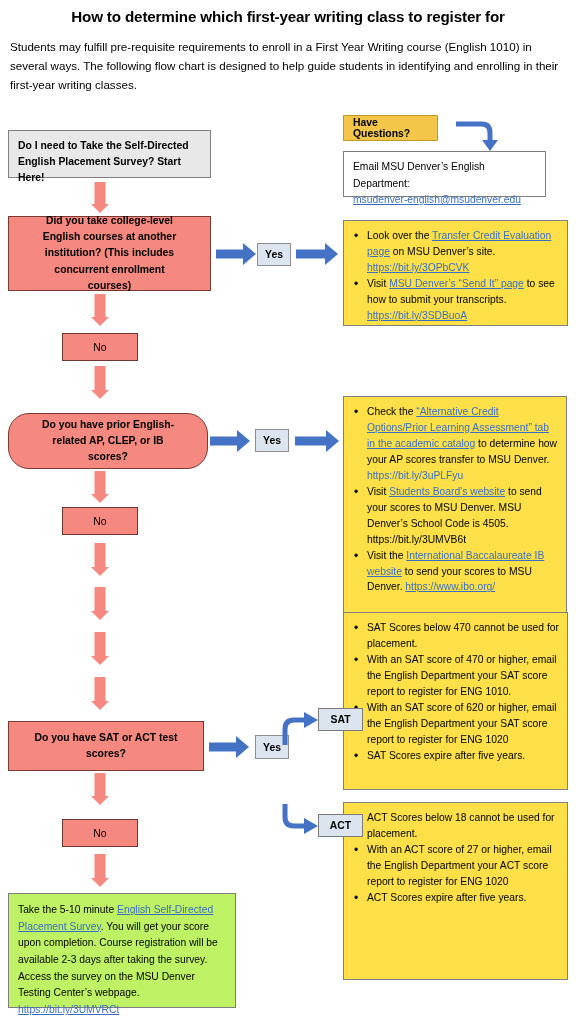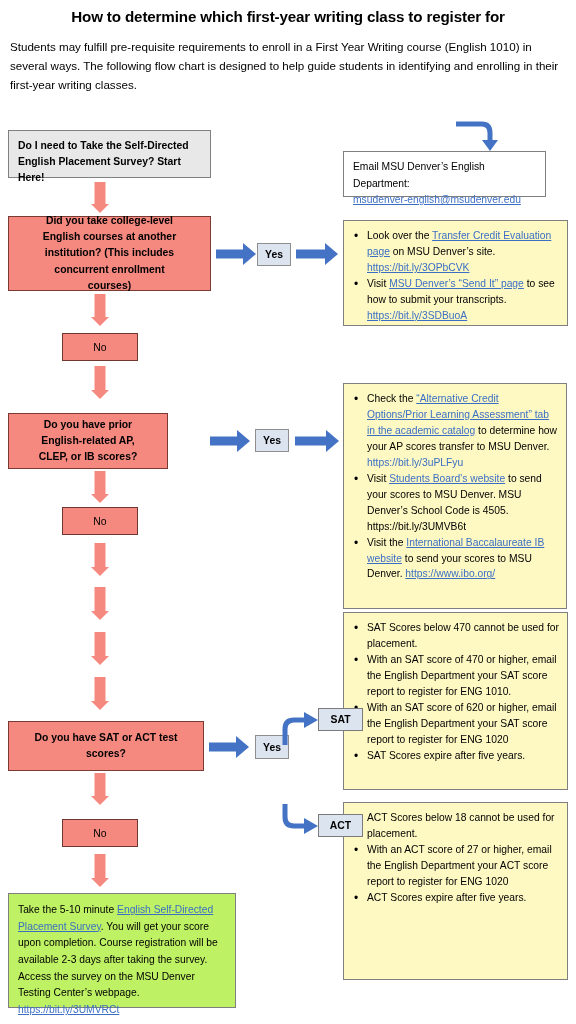--- a/index.html
+++ b/index.html
@@ -89,21 +89,21 @@
     background: #f3c64a;
     border: 1.6px solid #c79a28;
     font-size: 10.4px;
     font-weight: bold;
     display: flex;
     align-items: center;
     padding-left: 9px;
   }
 
   .info-box {
-    background: #fef9c3;
+    background: #fde047;
     border: 1.3px solid #7f7f7f;
     font-size: 10.3px;
     line-height: 1.55;
     padding: 7px 8px 7px 8px;
   }
   .email-box {
     background: #ffffff;
     border: 1.3px solid #7f7f7f;
     font-size: 10.3px;
     line-height: 1.62;
@@ -181,20 +181,23 @@
   .curve-arrow { position: absolute; }
 </style>
 </head>
 <body>
 
 <div id="root">
 
   <div class="title">How to determine which first-year writing class to register for</div>
   <div class="intro">Students may fulfill pre-requisite requirements to enroll in a First Year Writing course (English 1010) in several ways. The following flow chart is designed to help guide students in identifying and enrolling in their first-year writing classes.</div>
 
+  <div class="box have-questions" style="left:343px; top:115px; width:95px; height:26px;">
+    <span>Have Questions?</span>
+  </div>
 
   <svg class="curve-arrow" style="left:452px; top:118px;" width="50" height="36" viewBox="0 0 50 36">
     <path d="M 4 6 L 30 6 Q 38 6 38 15 L 38 22" stroke="#4472c4" stroke-width="5" fill="none" stroke-linecap="butt"></path>
     <polygon points="30,22 46,22 38,33" fill="#4472c4"></polygon>
   </svg>
 
   <div class="box email-box" style="left:343px; top:151px; width:203px; height:46px;">
     <div>Email MSU Denver’s English Department:</div>
     <a class="lnk" href="#">msudenver-english@msudenver.edu</a>
   </div>
@@ -239,37 +242,37 @@
 
   <div class="box no-box" style="left:62px; top:333px; width:76px; height:28px;">
     <span>No</span>
   </div>
 
   <div class="pink-arrow" style="left:80px; top:366px; width:40px; height:36px;">
     <div class="shaft" style="top:0; width:11px; height:25px;"></div>
     <div class="head" style="top:24px;"></div>
   </div>
 
-  <div class="box q-box" style="left:8px; top:413px; width:160px; height:56px;">
+  <div class="box q-box" style="left:8px; top:413px; width:200px; height:56px;border-radius:21px;">
     <span>Do you have prior English-related AP, CLEP, or IB scores?</span>
   </div>
 
   <div class="blue-arrow" style="left:210px; top:429px; width:40px; height:24px;">
     <div class="shaft" style="width:28px; height:9px;"></div>
     <div class="head"></div>
   </div>
   <div class="box yes-box" style="left:255px; top:429px; width:34px; height:23px;">
     <span>Yes</span>
   </div>
   <div class="blue-arrow" style="left:295px; top:429px; width:44px; height:24px;">
     <div class="shaft" style="width:32px; height:9px;"></div>
     <div class="head"></div>
   </div>
 
-  <div class="box info-box" style="left:343px; top:383px; width:224px; height:226px;">
+  <div class="box info-box" style="left:343px; top:396px; width:224px; height:226px;">
     <ul class="bullets">
       <li><span>Check the </span><a class="lnk" href="#">“Alternative Credit Options/Prior Learning Assessment” tab in the academic catalog</a><span> to determine how your AP scores transfer to MSU Denver. </span><a class="plain" href="#">https://bit.ly/3uPLFyu</a></li>
       <li><span>Visit </span><a class="lnk" href="#">Students Board’s website</a><span> to send your scores to MSU Denver. MSU Denver’s School Code is 4505. </span><span>https://bit.ly/3UMVB6t</span></li>
       <li><span>Visit the </span><a class="lnk" href="#">International Baccalaureate IB website</a><span> to send your scores to MSU Denver. </span><a class="lnk" href="#">https://www.ibo.org/</a></li>
     </ul>
   </div>
 
   <div class="pink-arrow" style="left:80px; top:471px; width:40px; height:34px;">
     <div class="shaft" style="top:0; width:11px; height:24px;"></div>
     <div class="head" style="top:23px;"></div>

